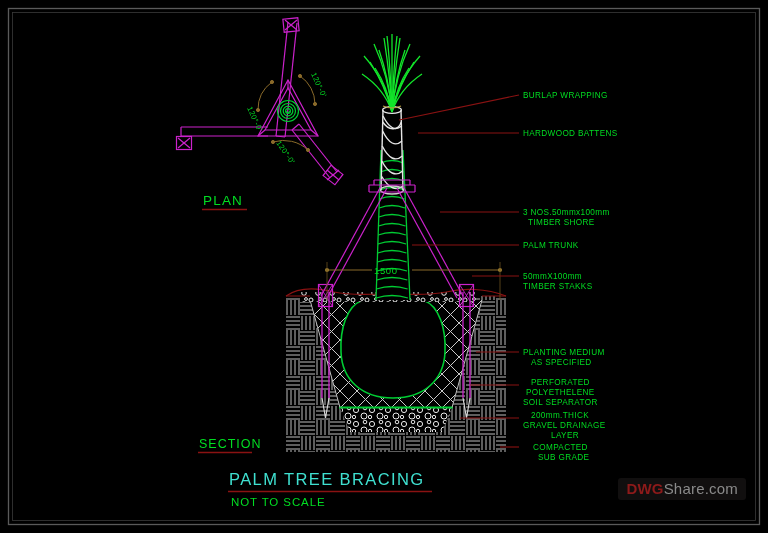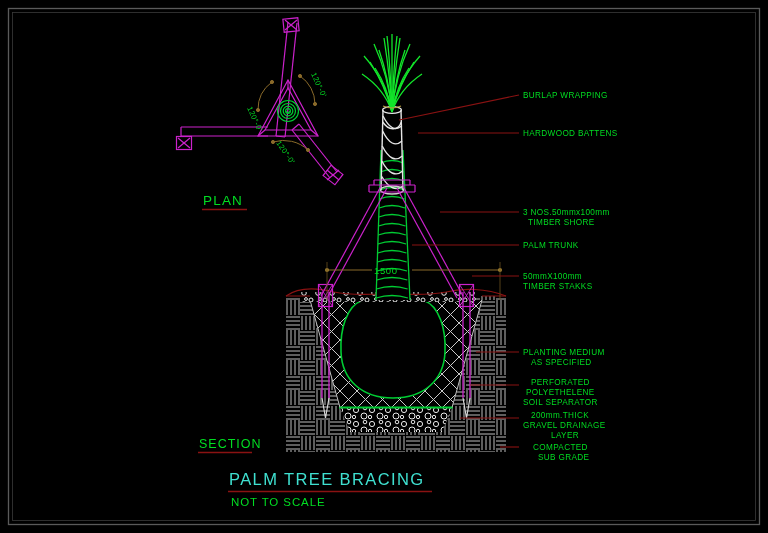--- a/index.html
+++ b/index.html
@@ -329,14 +329,17 @@
       <text x="538" y="460">SUB GRADE</text>
     </g>
 
     <g>
       <text x="229" y="485" font-family="'Liberation Sans', sans-serif" font-size="16.5" fill="#3fe0d0" letter-spacing="1.4">PALM TREE BRACING</text>
       <line x1="228" y1="491.5" x2="432" y2="491.5" stroke="#8a1212" stroke-width="1.3"></line>
       <text x="231" y="506" font-family="'Liberation Sans', sans-serif" font-size="11.5" fill="#00dd22" letter-spacing="0.9">NOT TO SCALE</text>
     </g>
   </svg>
 
+  <div class="wm">
+    <span class="dwg">DWG</span><span class="share">Share.com</span>
+  </div>
 
 </div>
 
 </body></html>

